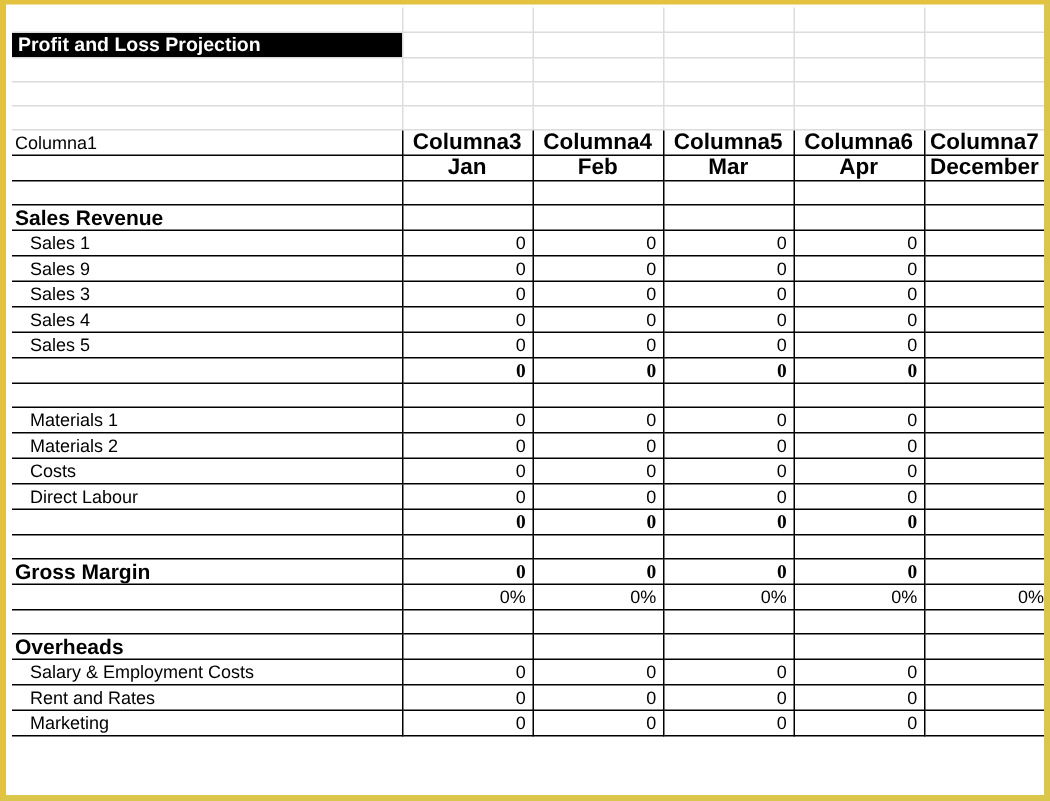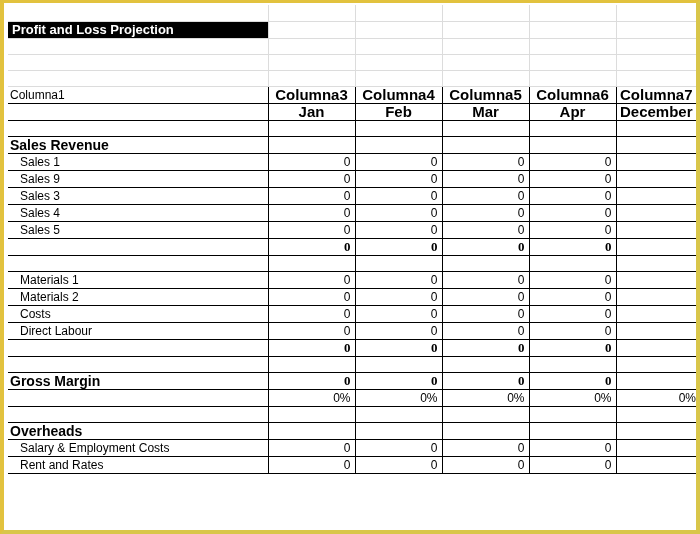--- a/index.html
+++ b/index.html
@@ -279,14 +279,22 @@
     <td class="clast"></td>
   </tr>
   <tr class="lined">
     <td class="c0 item">Rent and Rates</td>
     <td class="cm">0</td>
     <td class="cm">0</td>
     <td class="cm">0</td>
     <td class="cm">0</td>
     <td class="clast"></td>
   </tr>
+  <tr class="lined">
+    <td class="c0 item">Marketing</td>
+    <td class="cm">0</td>
+    <td class="cm">0</td>
+    <td class="cm">0</td>
+    <td class="cm">0</td>
+    <td class="clast"></td>
+  </tr>
 </tbody>
   </table>
 
 </body></html>

